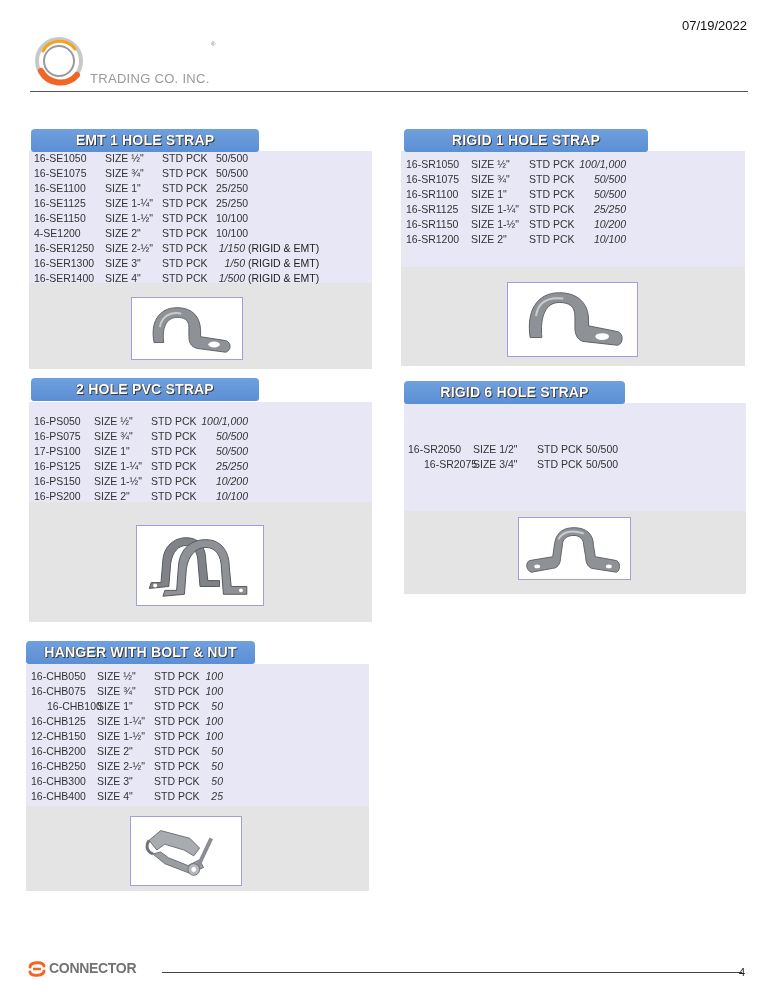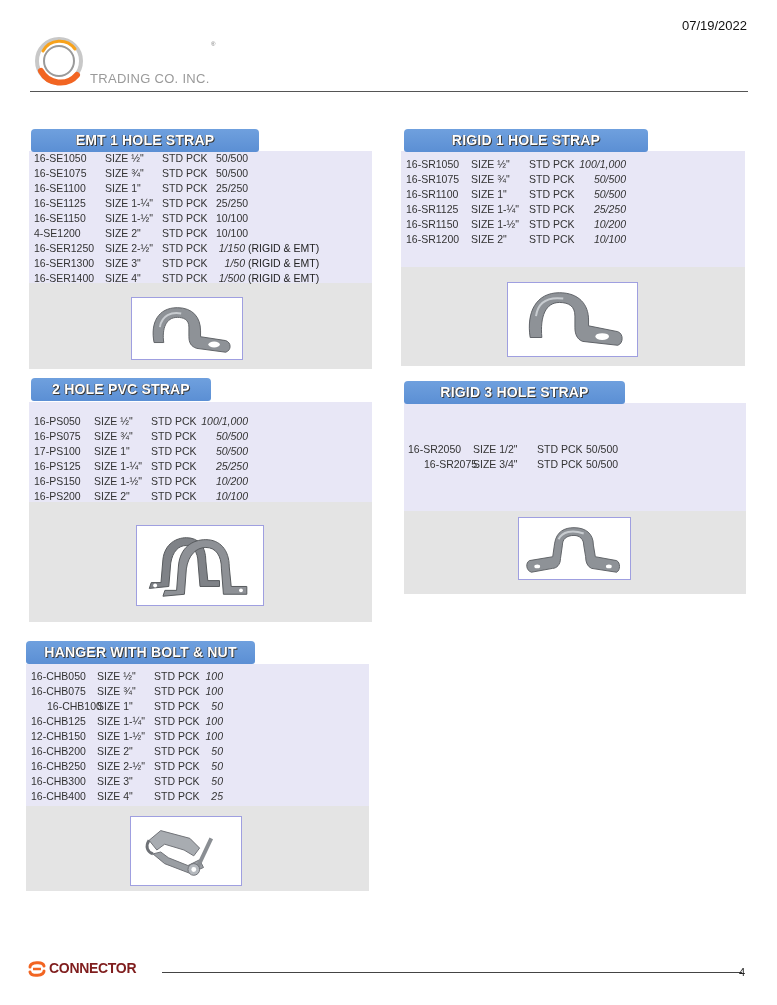--- a/index.html
+++ b/index.html
@@ -29,21 +29,21 @@
     .rows { position: absolute; font-size: 10.5px; color: #333; }
     .row { position: relative; height: 15px; line-height: 15px; white-space: nowrap; }
     .row span { position: absolute; top: 0; }
     .row .note { font-weight: normal; color: #222; }
     .r { text-align: right; font-style: italic; }
 
     .photo { position: absolute; background: #fff; border: 1px solid #9f9fe0; }
     .photo svg { position: absolute; left: 0; top: 0; width: 100%; height: 100%; }
 
     .footer-logo { position: absolute; left: 27px; top: 959px; height: 20px; width: 130px; }
-    .footer-logo .fl-text { position: absolute; left: 22px; top: 1px; font-size: 14px; font-weight: bold; color: #7f1d1d; letter-spacing: -0.3px; }
+    .footer-logo .fl-text { position: absolute; left: 22px; top: 1px; font-size: 14px; font-weight: bold; color: #737373; letter-spacing: -0.3px; }
     .footer-rule { position: absolute; left: 162px; top: 972px; width: 580px; height: 1px; background: #444; }
     .page-num { position: absolute; left: 739px; top: 966px; font-size: 11px; color: #222; }
   </style>
 </head>
 <body>
 
 <div class="date">07/19/2022</div>
 
 <div class="logo">
   <svg class="logo-ring" viewBox="0 0 52 52">
@@ -177,21 +177,21 @@
       <path d="M22 56 C18 30 28 10 52 10 C72 10 82 22 82 38 L82 44 L112 50 C118 52 118 62 112 64 L76 60 C70 58 68 52 68 46 L68 34 C68 24 62 20 52 20 C38 20 32 34 34 56 Z" fill="#8e9297" stroke="#5e6166" stroke-width="1"></path>
       <path d="M28 34 C30 20 40 14 56 16" fill="none" stroke="#c8ccd0" stroke-width="2"></path>
       <ellipse cx="96" cy="55" rx="7" ry="3.5" fill="#fff"></ellipse>
     </svg>
   </div>
 </div>
 
 <div>
   <div class="panel-data" style="left:29px; top:402px; width:343px; height:100px;"></div>
   <div class="panel-img" style="left:29px; top:502px; width:343px; height:120px;"></div>
-  <div class="banner" style="left:31px; top:378px; width:180px;">2 HOLE PVC STRAP</div>
+  <div class="banner" style="left:31px; top:378px; width:228px;">2 HOLE PVC STRAP</div>
   <div class="rows" style="left:34px; top:414px; width:330px;">
     <div class="row">
         <span style="left:0">16-PS050</span>
         <span style="left:60px">SIZE ½"</span>
         <span style="left:117px">STD PCK</span>
         <span class="r" style="left:160px; width:54px;">100/1,000</span>
       </div>
     <div class="row">
         <span style="left:0">16-PS075</span>
         <span style="left:60px">SIZE ¾"</span>
@@ -229,21 +229,21 @@
       <path d="M28 66 L40 66 L42 40 C44 22 56 14 70 14 C84 14 94 24 94 42 L96 62 L112 62 L112 70 L88 70 L86 44 C86 30 80 22 70 22 C60 22 52 30 50 44 L48 70 L26 72 Z" fill="#8e9196" stroke="#55585c" stroke-width="1"></path>
       <circle cx="18" cy="61" r="2" fill="#fff"></circle>
       <circle cx="106" cy="66" r="2" fill="#fff"></circle>
     </svg>
   </div>
 </div>
 
 <div>
   <div class="panel-data" style="left:404px; top:403px; width:342px; height:108px;"></div>
   <div class="panel-img" style="left:404px; top:511px; width:342px; height:83px;"></div>
-  <div class="banner" style="left:404px; top:381px; width:221px;">RIGID 3 HOLE STRAP</div>
+  <div class="banner" style="left:404px; top:381px; width:221px;">RIGID 6 HOLE STRAP</div>
   <div class="rows" style="left:408px; top:442px; width:330px;">
     <div class="row">
         <span style="left:0">16-SR2050</span>
         <span style="left:65px">SIZE 1/2"</span>
         <span style="left:129px">STD PCK</span>
         <span style="left:178px">50/500</span>
       </div>
     <div class="row">
         <span style="left:16px">16-SR2075</span>
         <span style="left:65px">SIZE 3/4"</span>

